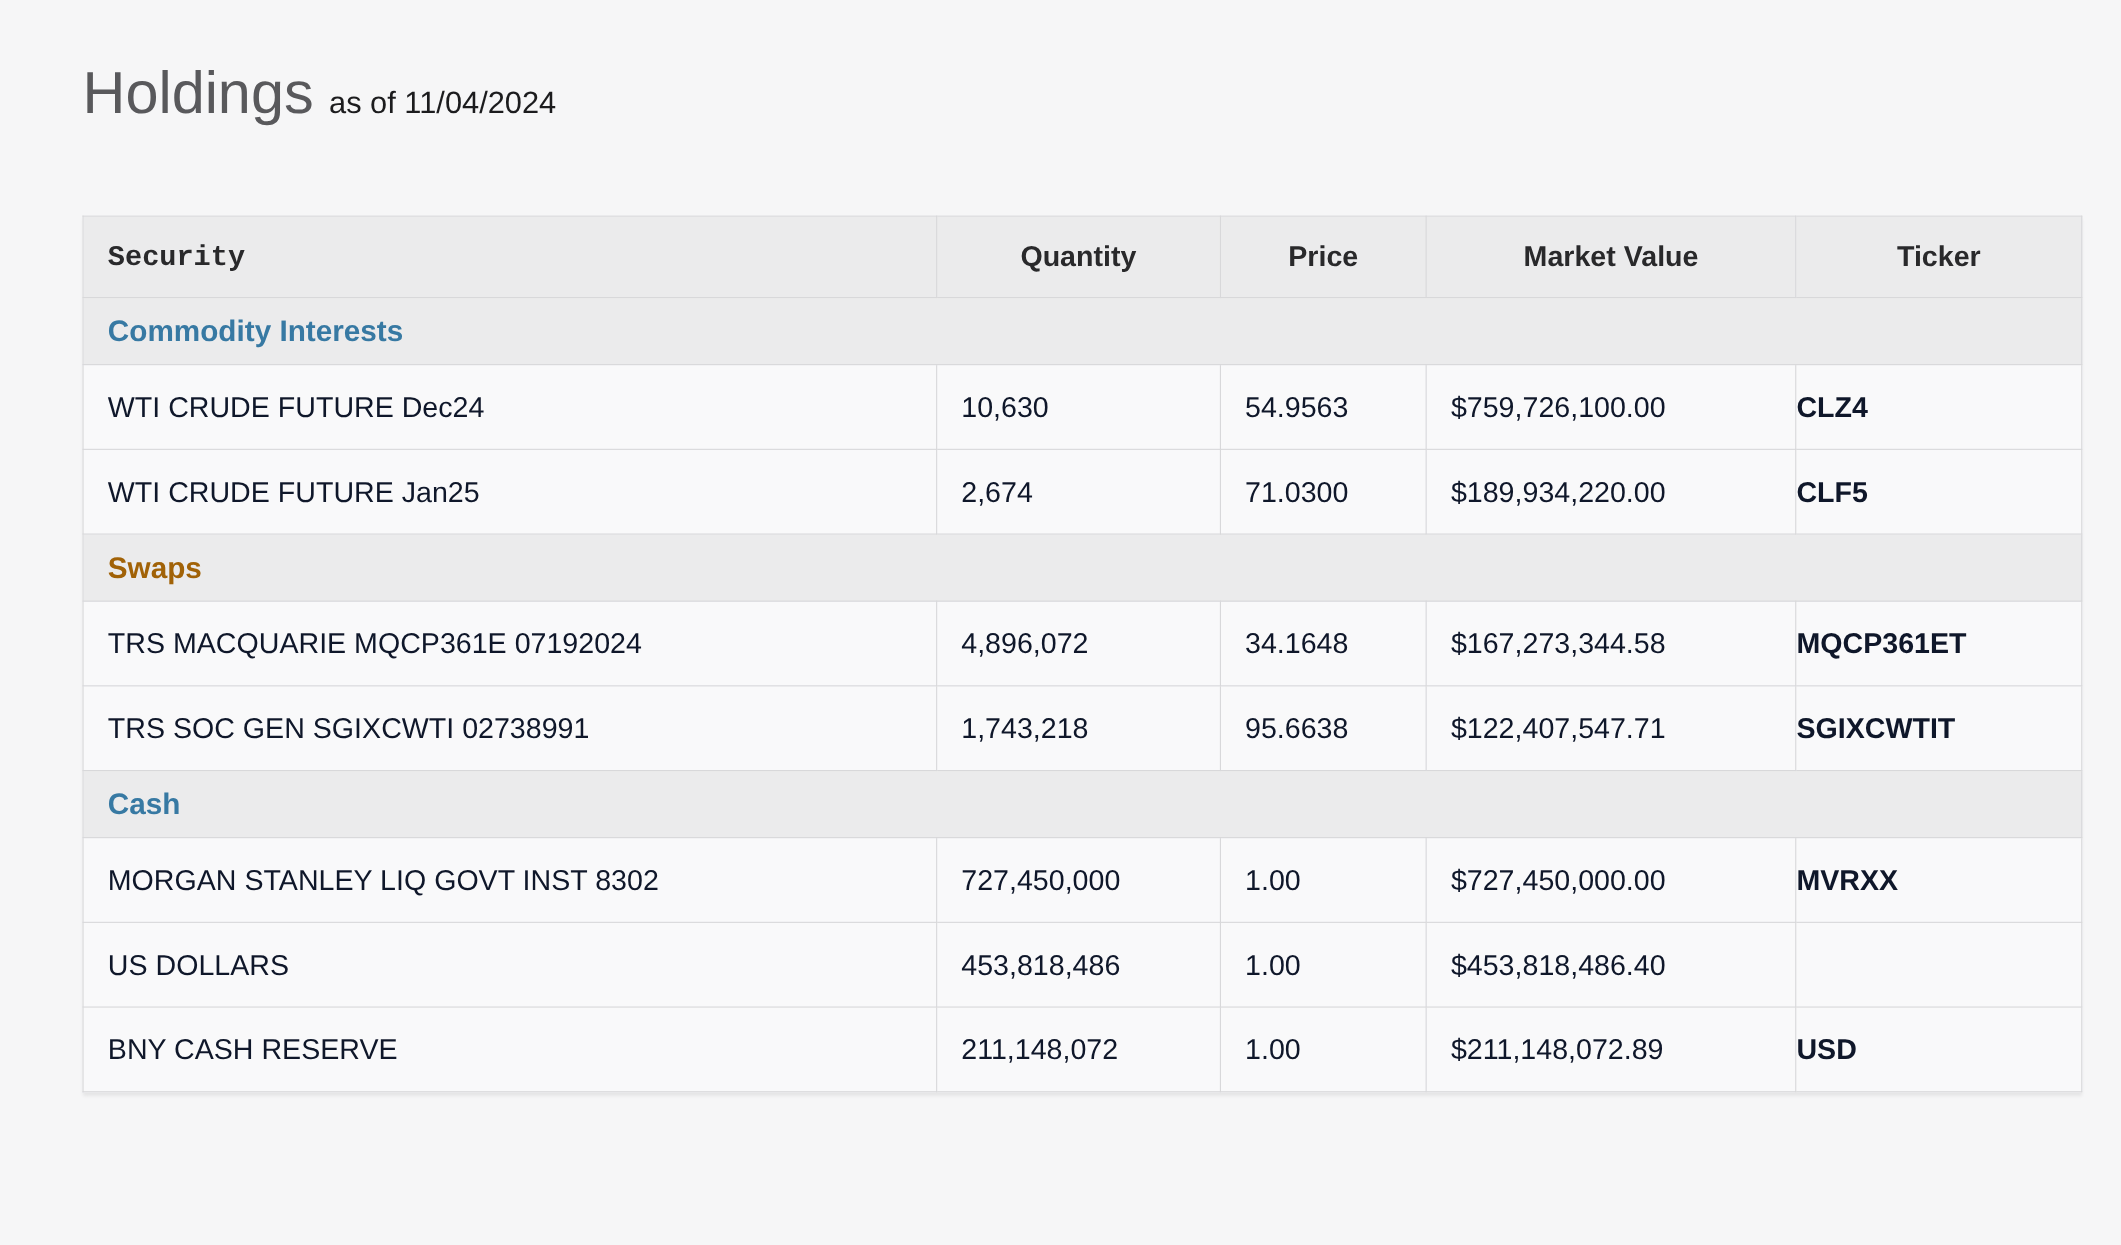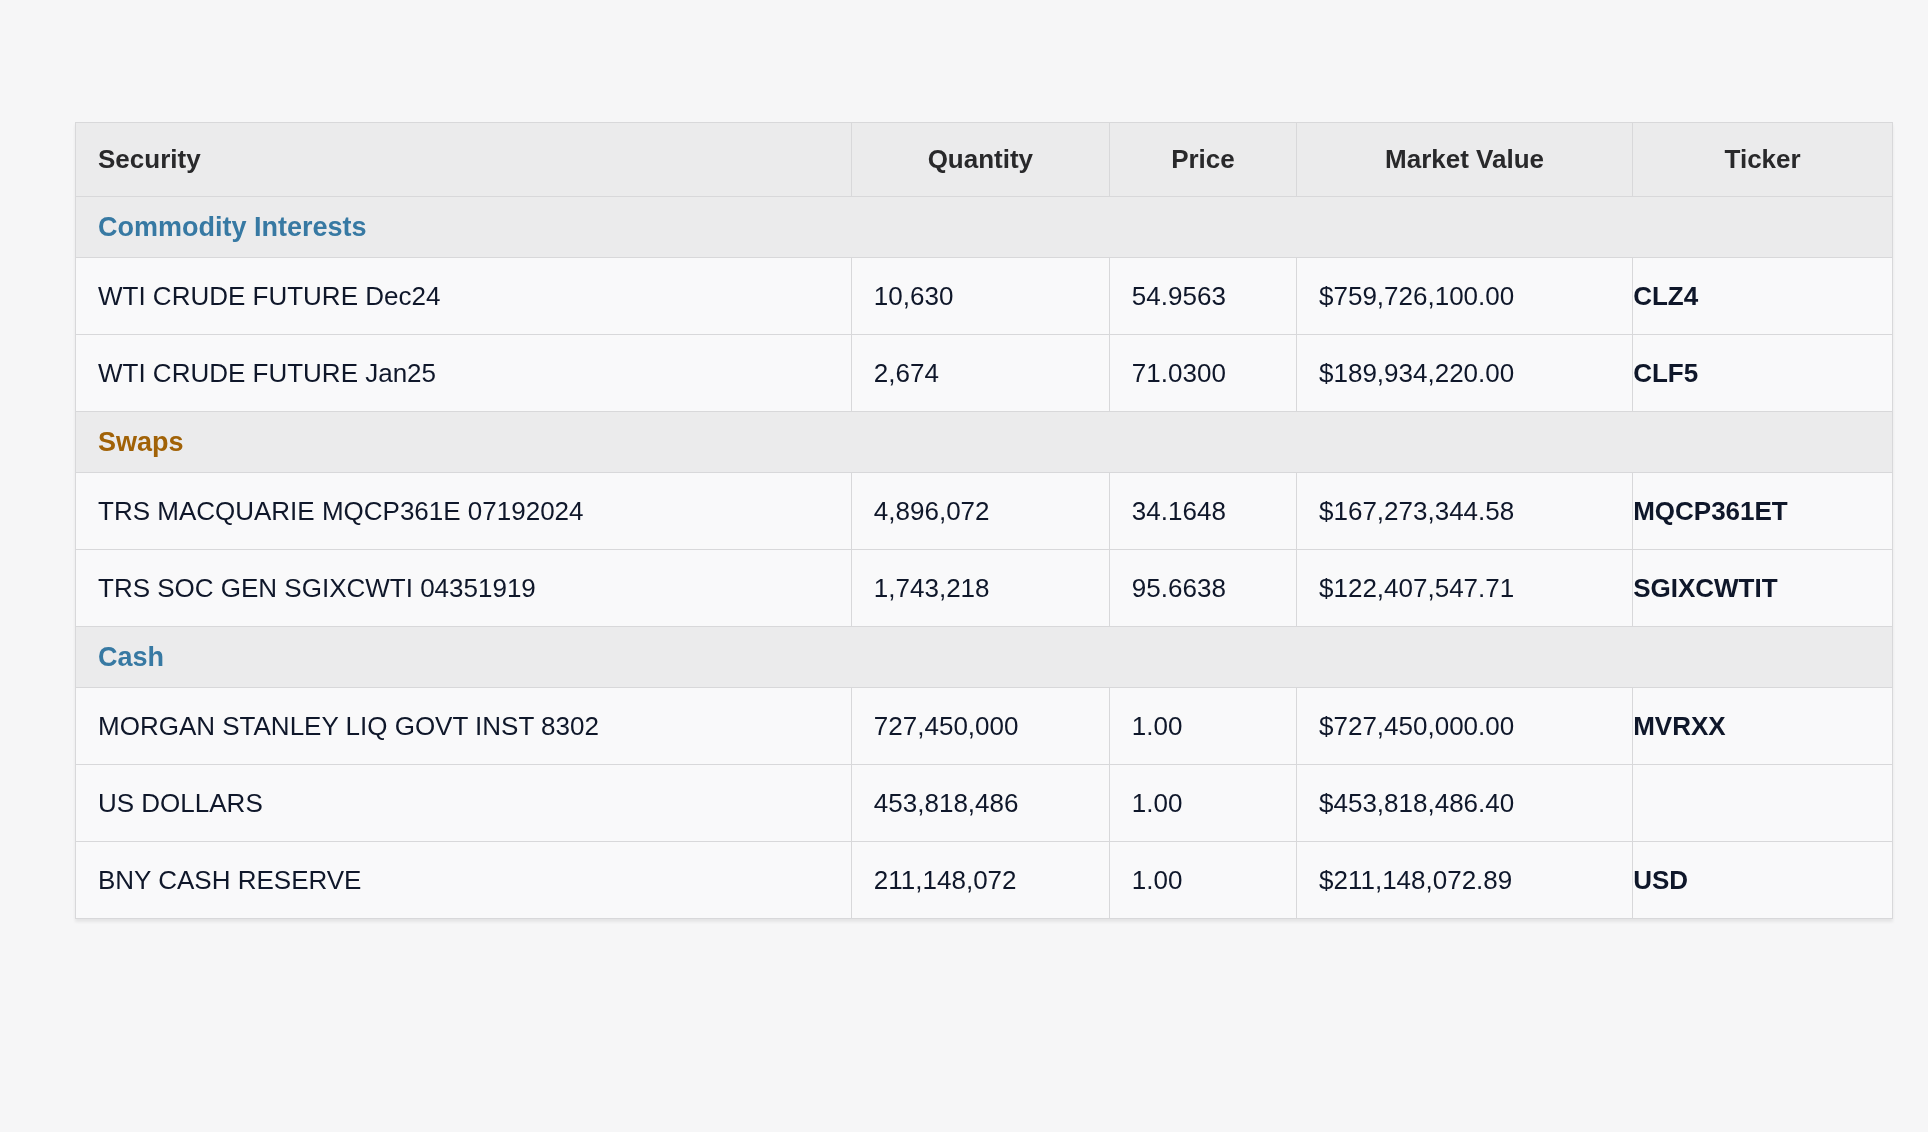--- a/index.html
+++ b/index.html
@@ -46,20 +46,21 @@
   thead th {
     background: #ebebec;
     height: 74px;
     font-weight: 700;
     color: #29292b;
     text-align: center;
   }
   thead th.col-security {
     text-align: left;
     padding-left: 22px;
+    font-family: Liberation Mono, monospace;
   }
   tr.section-row td {
     background: #ebebec;
     height: 61px;
     font-weight: 700;
     font-size: 27px;
     padding-left: 22px;
   }
   tr.data-row td {
     background: #f9f9fa;
@@ -71,20 +72,24 @@
     text-align: left;
     padding-left: 0;
     font-weight: bold;
   }
 </style>
 </head>
 <body>
 
 <div class="page">
 
+  <div class="title-block">
+    <span class="page-title">Holdings</span>
+    <span class="as-of">as of 11/04/2024</span>
+  </div>
 
   <table class="holdings">
     <colgroup>
       <col style="width:42.7%">
       <col style="width:14.2%">
       <col style="width:10.3%">
       <col style="width:18.5%">
       <col style="width:14.3%">
     </colgroup>
     <thead>
@@ -119,21 +124,21 @@
           <td colspan="5" style="color: #a16207;">Swaps</td>
         </tr>
         <tr class="data-row">
           <td class="cell-security">TRS MACQUARIE MQCP361E 07192024</td>
           <td class="cell-quantity">4,896,072</td>
           <td class="cell-price">34.1648</td>
           <td class="cell-market-value">$167,273,344.58</td>
           <td class="cell-ticker">MQCP361ET</td>
         </tr>
         <tr class="data-row">
-          <td class="cell-security">TRS SOC GEN SGIXCWTI 04351919</td>
+          <td class="cell-security">TRS SOC GEN SGIXCWTI 02738991</td>
           <td class="cell-quantity">1,743,218</td>
           <td class="cell-price">95.6638</td>
           <td class="cell-market-value">$122,407,547.71</td>
           <td class="cell-ticker">SGIXCWTIT</td>
         </tr>
         <tr class="section-row">
           <td colspan="5" style="color: rgb(55, 121, 163);">Cash</td>
         </tr>
         <tr class="data-row">
           <td class="cell-security">MORGAN STANLEY LIQ GOVT INST 8302</td>

